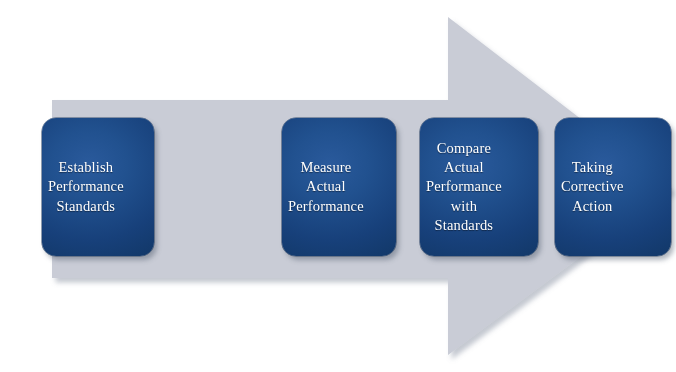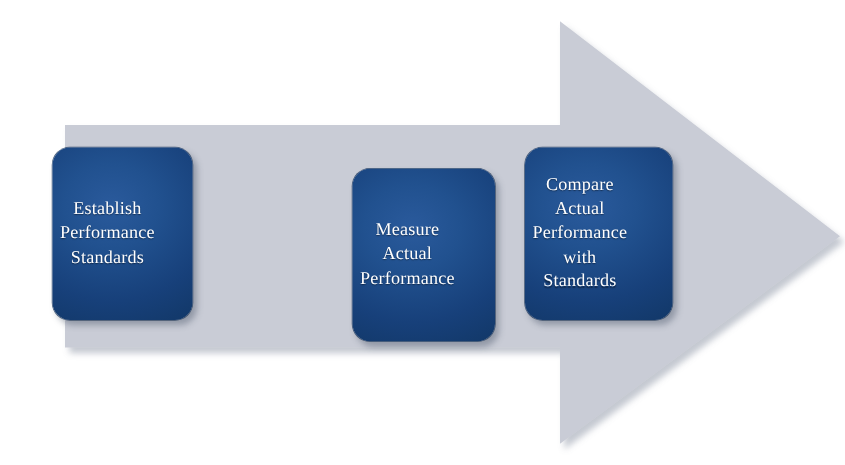--- a/index.html
+++ b/index.html
@@ -49,21 +49,21 @@
     line-height: 1.33;
     letter-spacing: 0.15px;
     text-shadow: 0 1px 1px rgba(0, 0, 0, 0.45);
     padding: 0 6px;
     white-space: pre-line;
     font-weight: 400;
   }
   
   #step-1 { left: 6px;   top: 118px; width: 112px; height: 138px; margin-left: 36px; }
   #step-2 { left: 140px; top: 118px; width: 117px; height: 138px; }
-  #step-3 { left: 282px; top: 118px; width: 114px; height: 138px; margin-top: 17px; }
+  #step-3 { left: 282px; top: 118px; width: 114px; height: 138px; }
   #step-4 { left: 420px; top: 118px; width: 118px; height: 138px; }
   #step-5 { left: 555px; top: 118px; width: 116px; height: 138px; }
 </style>
 </head>
 <body>
 
 <div id="canvas">
 
   <svg id="arrow-layer" viewBox="0 0 676 372">
     <defs>
@@ -88,14 +88,19 @@
   </div>
 
   <div class="step-box" id="step-4">
     <span class="step-label">Compare
 Actual
 Performance
 with
 Standards</span>
   </div>
 
+  <div class="step-box" id="step-5">
+    <span class="step-label">Taking
+Corrective
+Action</span>
+  </div>
 
 </div>
 
 </body></html>

